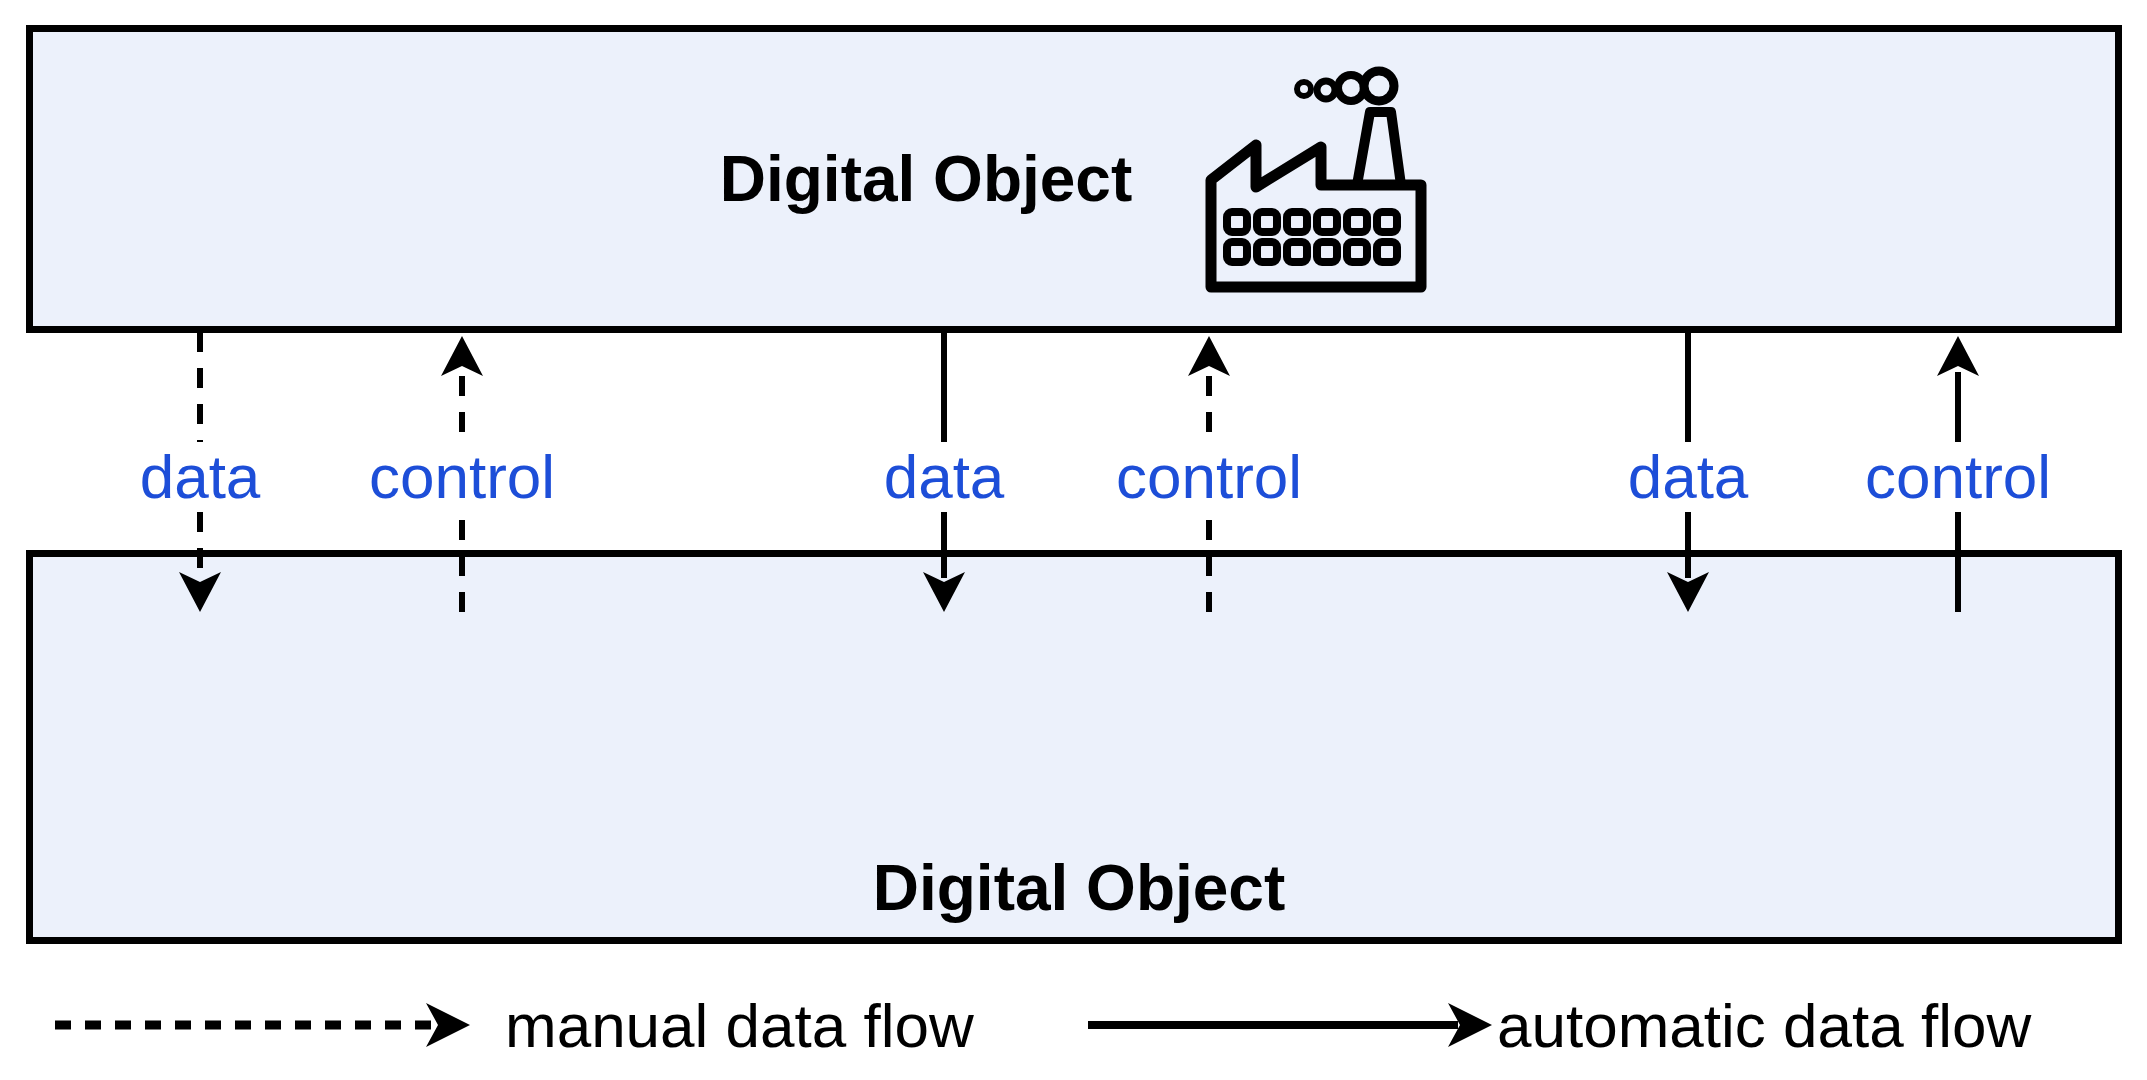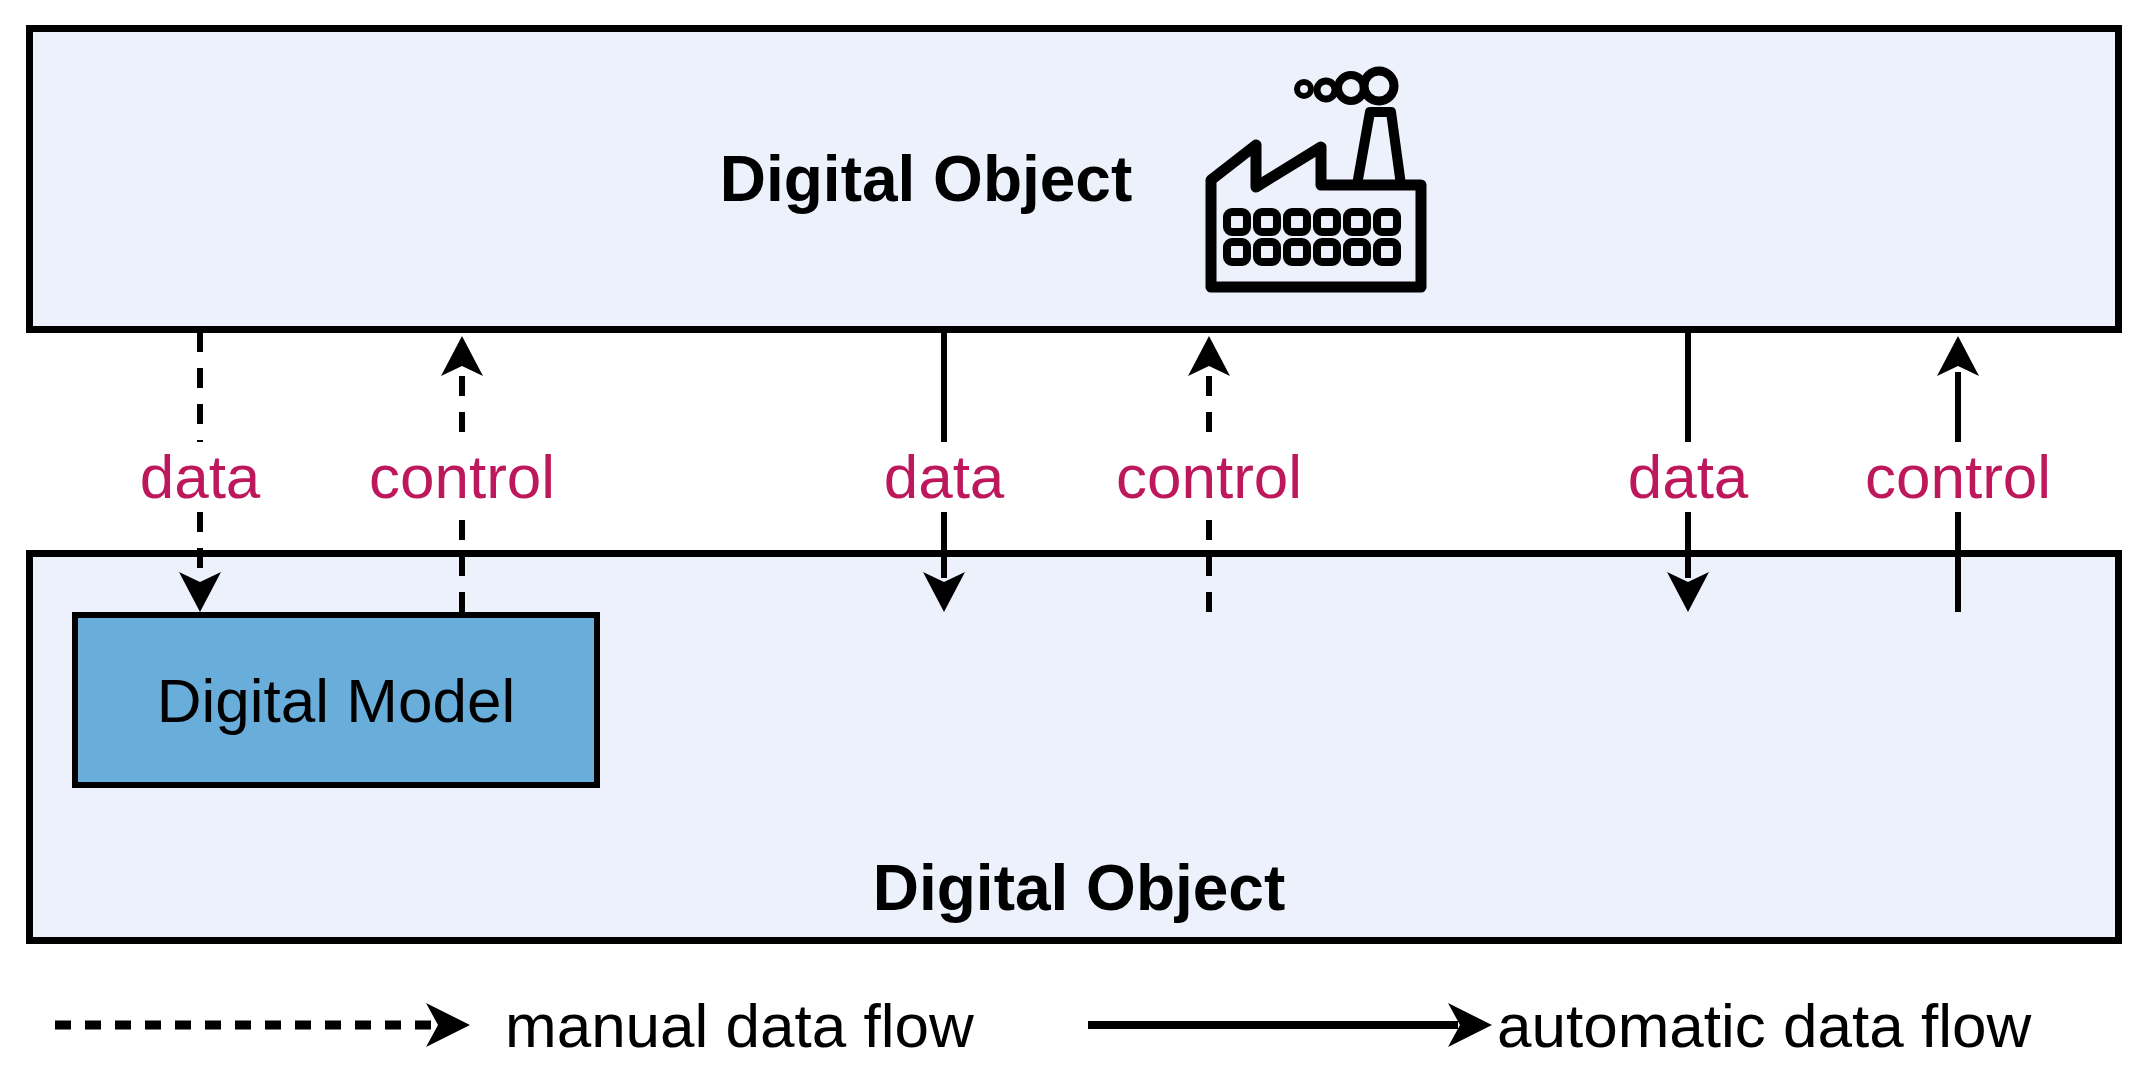--- a/index.html
+++ b/index.html
@@ -39,21 +39,21 @@
   }
   .node-label{font-size:62px;color:#000;white-space:nowrap;}
   .overlay{
     position:absolute;left:0;top:0;width:2147px;height:1080px;
     z-index:2;pointer-events:none;
   }
   .flow-label{
     position:absolute;
     transform:translateX(-50%);
     top:442px;
-    font-size:62px;line-height:70px;color:#be185d;
+    font-size:62px;line-height:70px;color:#1d4ed8;
     background:#ffffff;
     padding:0 12px;
     white-space:nowrap;
     z-index:3;
   }
   .legend-label{
     position:absolute;top:1025px;transform:translateY(-50%);
     font-size:62px;color:#000;white-space:nowrap;z-index:3;
   }
   .arrow-line{stroke:#000;stroke-width:6;fill:none;}
@@ -94,23 +94,20 @@
         <rect x="143" y="184" width="20" height="20" rx="5" stroke-width="8"></rect>
         <rect x="173" y="184" width="20" height="20" rx="5" stroke-width="8"></rect>
       </g>
     </svg>
   </div>
 
   <div class="container-box digital">
     <div class="container-title digital-title">Digital Object</div>
   </div>
 
-  <div class="node" style="left:72px">
-    <span class="node-label">Digital Model</span>
-  </div>
 
   <svg class="overlay" viewBox="0 0 2147 1080" aria-hidden="true">
 
     <g>
       <line class="arrow-line dashed" x1="200" y1="332" x2="200" y2="578"></line>
       <polygon class="arrow-head" points="179,572 200,582 221,572 200,612"></polygon>
     </g>
 
     <g>
       <line class="arrow-line dashed" x1="462" y1="612" x2="462" y2="372"></line>

